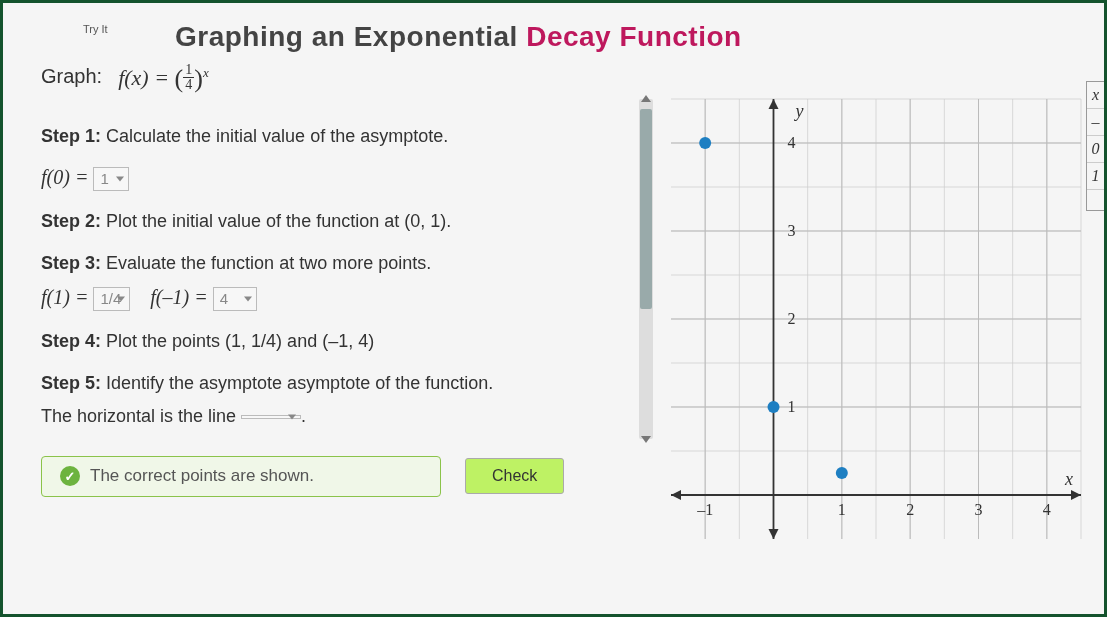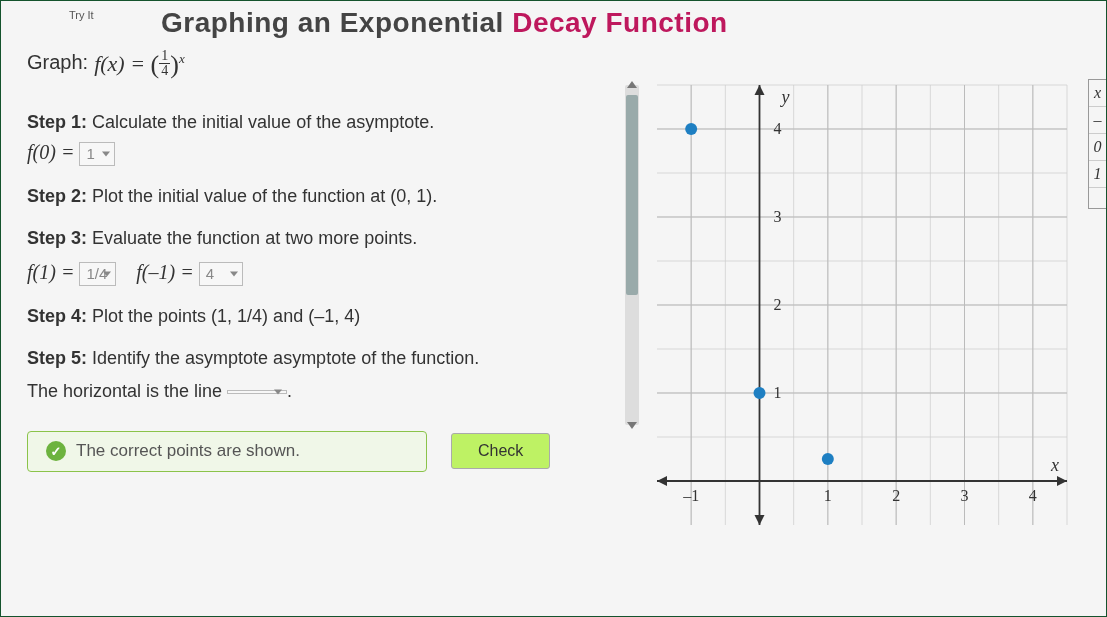--- a/index.html
+++ b/index.html
@@ -8,23 +8,23 @@
     background: #e8e8e8;
     width: 1107px;
     height: 617px;
     overflow: hidden;
     position: relative;
   }
   .page {
     background: #f5f5f5;
     width: 100%;
     height: 100%;
-    padding: 0;
-    position: relative;
-    border: 1px solid #14532d;
+    padding: 12px;
+    position: relative;
+    border: 3px solid #14532d;
   }
   .header {
     display: flex;
     align-items: flex-start;
     padding: 6px 0 10px 60px;
     position: relative;
     height: 40px;
   }
   .try-it {
     position: absolute;
@@ -51,21 +51,21 @@
     color: #333;
     font-size: 18px;
     line-height: 1.35;
   }
   .graph-prompt {
     font-size: 20px;
     color: #333;
     margin-bottom: 30px;
     display: flex;
     align-items: center;
-    gap: 6px;
+    gap: 16px;
   }
   .math { font-family: "Times New Roman", serif; font-style: italic; font-size: 22px; }
   .frac {
     display: inline-flex;
     flex-direction: column;
     align-items: center;
     font-style: normal;
     font-size: 14px;
     vertical-align: middle;
     line-height: 1;
@@ -207,21 +207,21 @@
           <span>f(x) =</span>
           <span class="paren">(</span><span class="frac">
               <span class="num">1</span>
               <span class="den">4</span>
             </span><span class="paren">)</span><span class="sup">x</span>
         </span>
       </div>
 
       <div class="step">
         <span class="step-label">Step 1:</span><span> Calculate the initial value of the asymptote.</span>
-        <div style="margin-top:4px">
+        <div style="margin-top:15px">
           <span class="fx">f(0) = </span>
           <span class="inline-input">1</span>
         </div>
       </div>
 
       <div class="step">
         <span class="step-label">Step 2:</span><span> Plot the initial value of the function at (0, 1).</span>
       </div>
 
       <div class="step">

